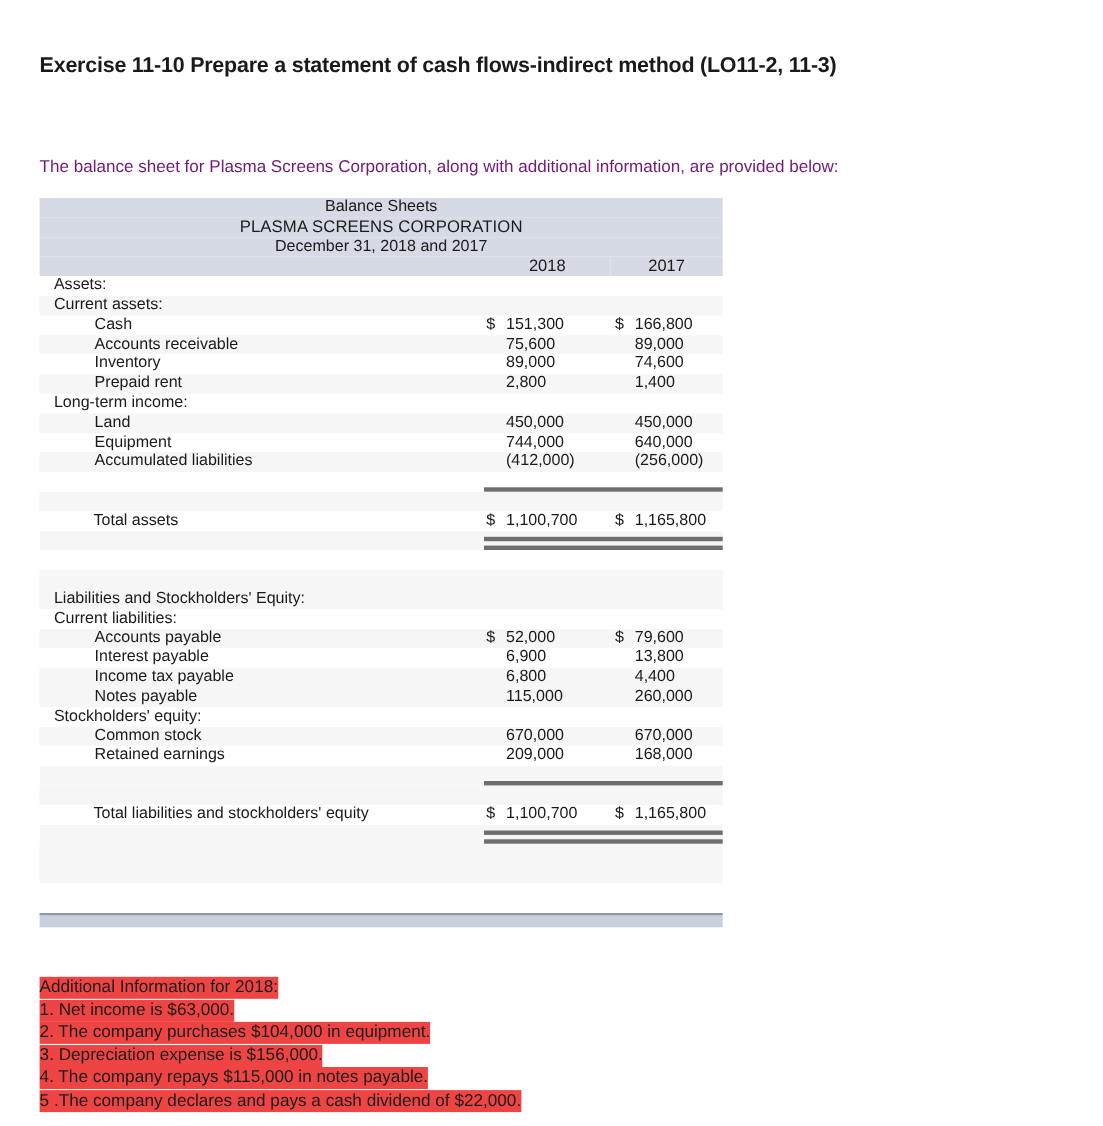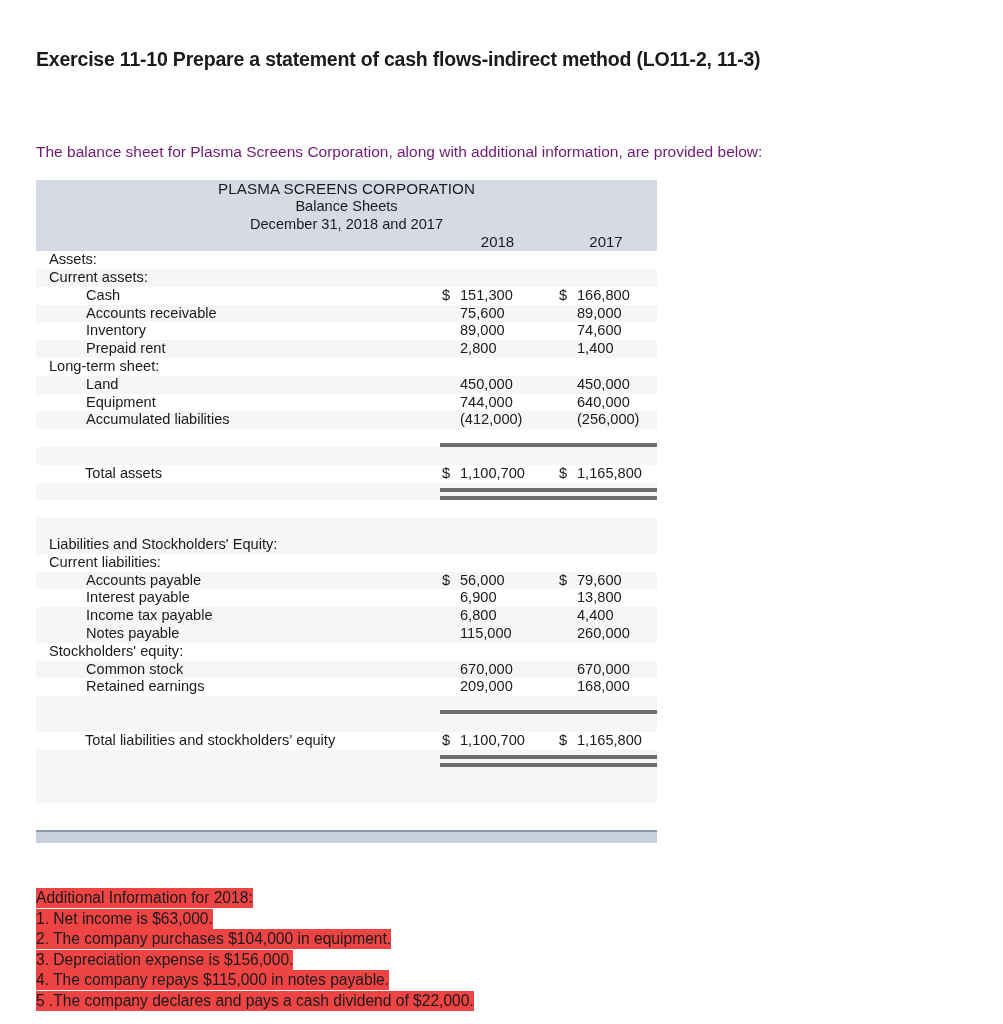--- a/index.html
+++ b/index.html
@@ -170,24 +170,24 @@
       <colgroup>
         <col class="c-label">
           <col class="c-cur1">
           <col class="c-num1">
           <col class="c-cur2">
           <col class="c-num2">
       </colgroup>
       <tbody>
 
         <tr class="hdr-band">
+          <td class="hdr-sub" colspan="5">Balance Sheets</td>
+        </tr>
+        <tr class="hdr-band">
           <td class="hdr-title" colspan="5">PLASMA SCREENS CORPORATION</td>
-        </tr>
-        <tr class="hdr-band">
-          <td class="hdr-sub" colspan="5">Balance Sheets</td>
         </tr>
         <tr class="hdr-band">
           <td class="hdr-sub" colspan="5">December 31, 2018 and 2017</td>
         </tr>
         <tr class="hdr-yearrow">
           <td></td>
           <td class="yr" colspan="2">2018</td>
           <td class="yr" colspan="2">2017</td>
         </tr>
 
@@ -227,21 +227,21 @@
           <td class="num">74,600</td>
         </tr>
         <tr class="shade">
           <td class="lv2">Prepaid rent</td>
           <td class="cur"></td>
           <td class="num">2,800</td>
           <td class="cur2"></td>
           <td class="num">1,400</td>
         </tr>
         <tr class="plain">
-          <td class="lv0">Long-term sheet:</td>
+          <td class="lv0">Long-term income:</td>
           <td></td>
             <td></td>
             <td></td>
             <td></td>
         </tr>
         <tr class="shade">
           <td class="lv2">Land</td>
           <td class="cur"></td>
           <td class="num">450,000</td>
           <td class="cur2"></td>
@@ -306,21 +306,21 @@
         <tr class="plain">
           <td class="lv0">Current liabilities:</td>
           <td></td>
             <td></td>
             <td></td>
             <td></td>
         </tr>
         <tr class="shade">
           <td class="lv2">Accounts payable</td>
           <td class="cur">$</td>
-          <td class="num">56,000</td>
+          <td class="num">52,000</td>
           <td class="cur2">$</td>
           <td class="num">79,600</td>
         </tr>
         <tr class="plain">
           <td class="lv2">Interest payable</td>
           <td class="cur"></td>
           <td class="num">6,900</td>
           <td class="cur2"></td>
           <td class="num">13,800</td>
         </tr>

